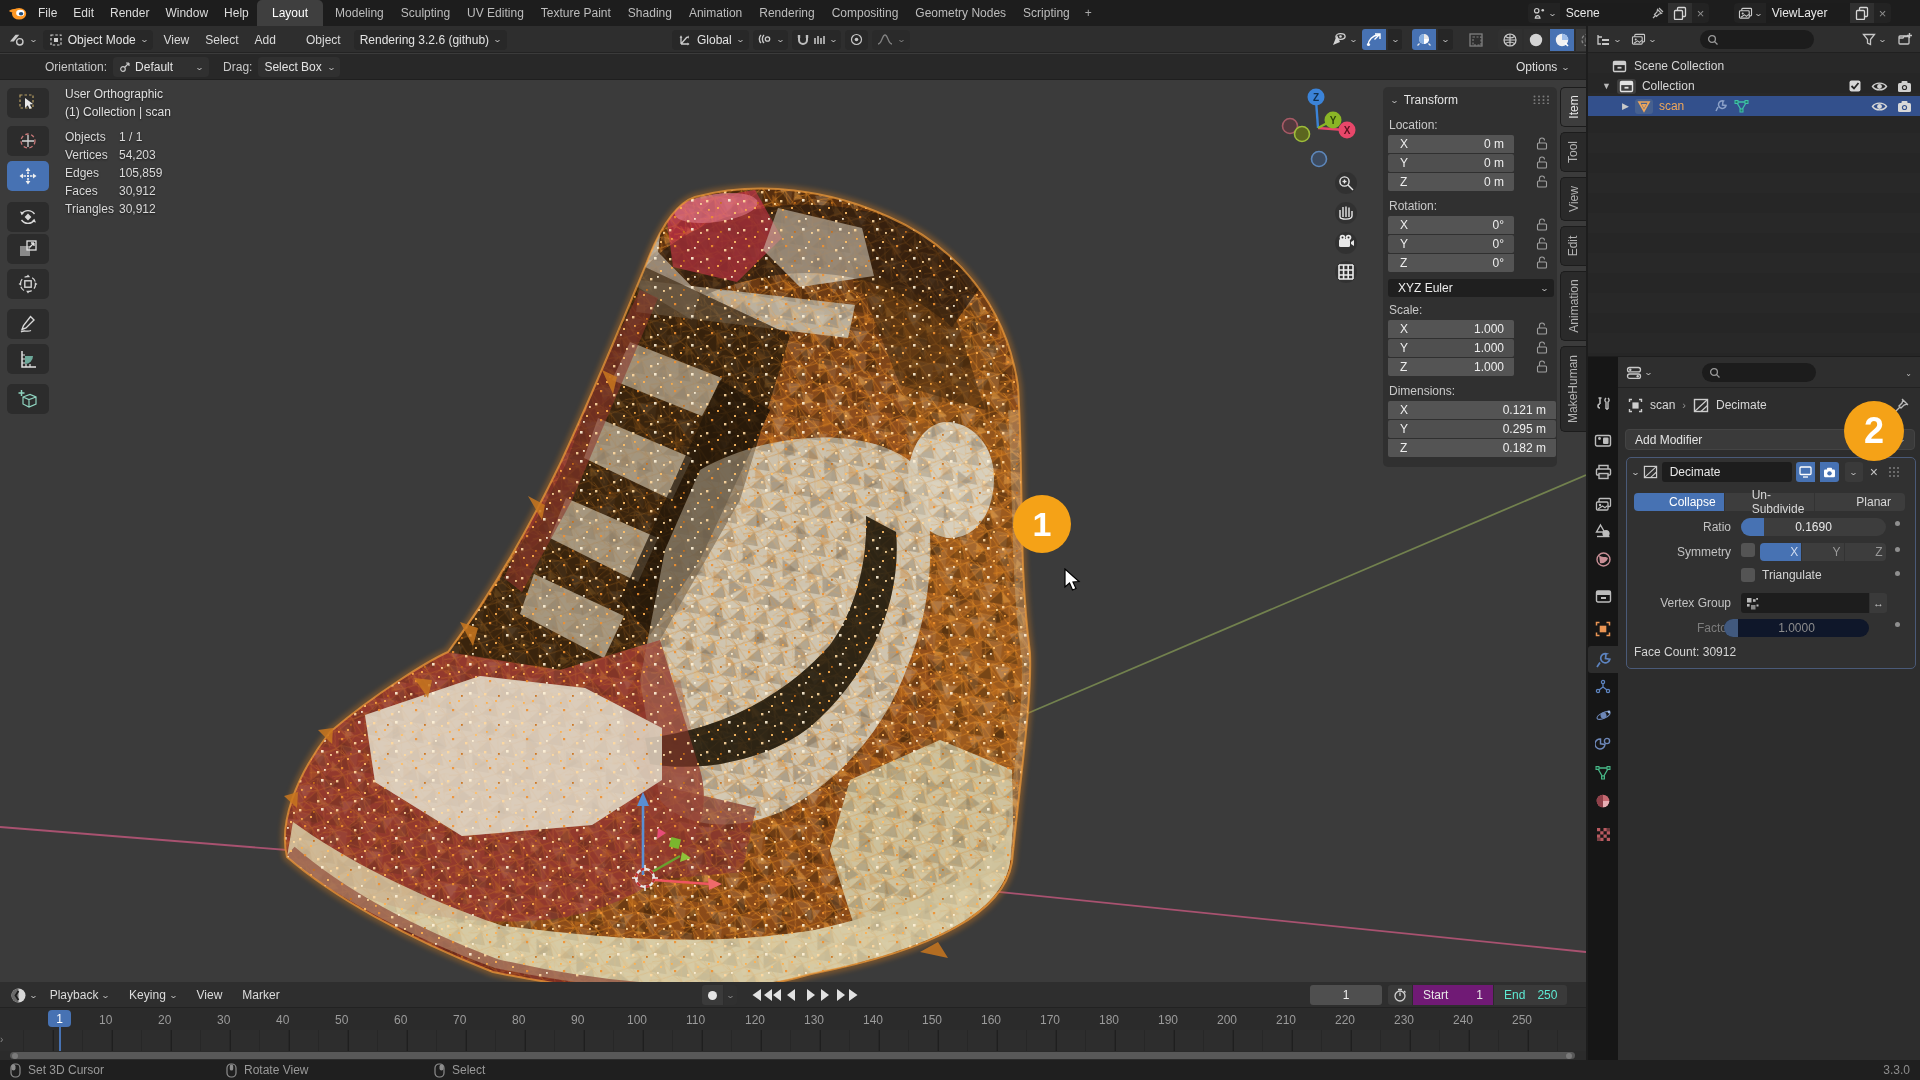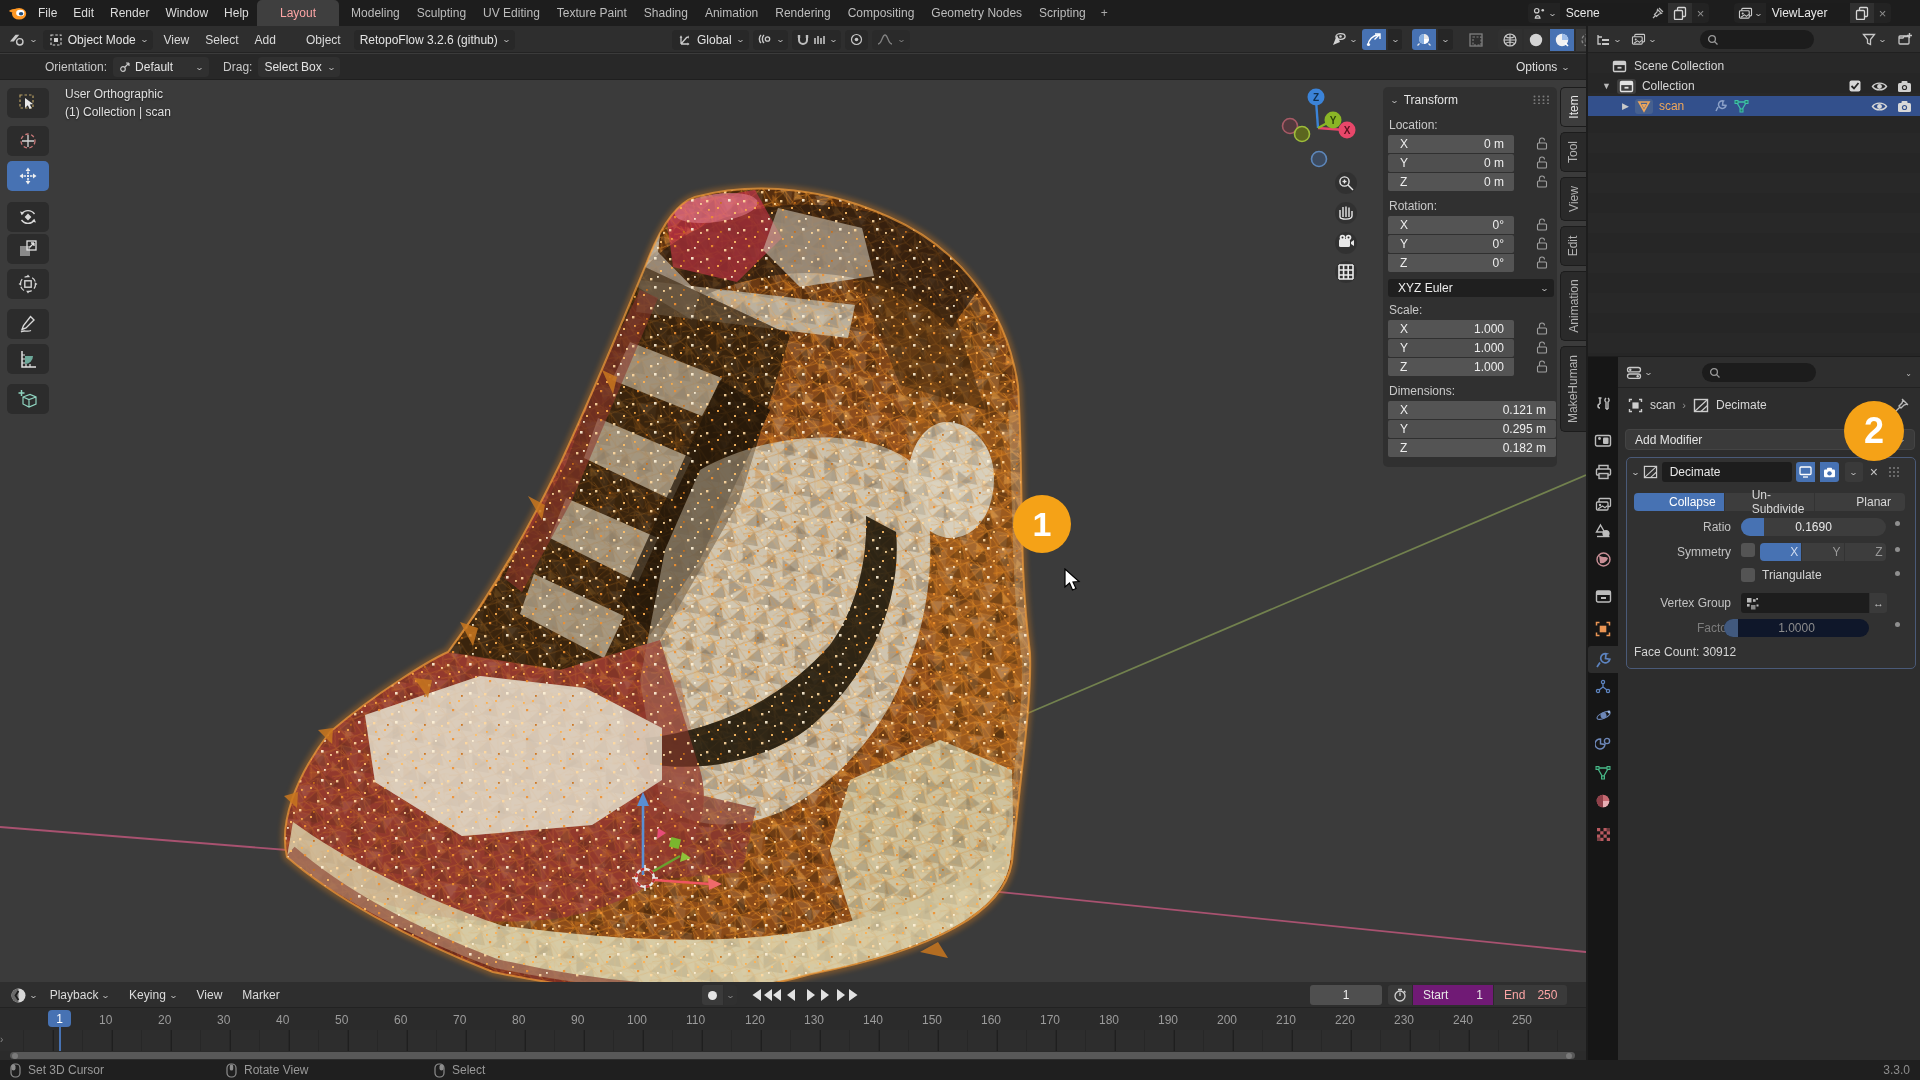--- a/index.html
+++ b/index.html
@@ -36,21 +36,21 @@
     </svg>
   </div>
   <div class="abs vcen" style="left:30px;top:0;height:26px;gap:0;color:#dcdcdc;">
     <span style="padding:0 8px;">File</span>
       <span style="padding:0 8px;">Edit</span>
       <span style="padding:0 8px;">Render</span>
       <span style="padding:0 8px;">Window</span>
       <span style="padding:0 8px;">Help</span>
   </div>
   <div class="abs vcen" style="left:257px;top:0;height:26px;color:#bdbdbd;gap:7px;">
-    <span style="padding:0 23px;background:#3f3f3f;border-radius:5px 5px 0 0;color:#fca5a5;height:26px;display:flex;align-items:center;">Layout</span>
+    <span style="padding:0 15px;background:#3f3f3f;border-radius:5px 5px 0 0;color:#ffffff;height:26px;display:flex;align-items:center;">Layout</span>
     <span style="padding:0 5px;">Modeling</span>
       <span style="padding:0 5px;">Sculpting</span>
       <span style="padding:0 5px;">UV Editing</span>
       <span style="padding:0 5px;">Texture Paint</span>
       <span style="padding:0 5px;">Shading</span>
       <span style="padding:0 5px;">Animation</span>
       <span style="padding:0 5px;">Rendering</span>
       <span style="padding:0 5px;">Compositing</span>
       <span style="padding:0 5px;text-align:right;">Geometry Nodes</span>
       <span style="padding:0 5px;">Scripting</span>
@@ -118,21 +118,21 @@
           <rect x="5" y="5" width="4" height="4" fill="#cfcfcf"></rect>
         </svg>
       <span>Object Mode</span>
         <span class="carr">⌄</span>
     </span>
     <span style="padding:0 6px;color:#dadada;">View</span>
     <span style="padding:0 6px;color:#dadada;">Select</span>
     <span style="padding:0 6px;color:#dadada;">Add</span>
     <span style="padding:0 6px;color:#dadada;margin-left:14px;">Object</span>
     <span class="wsel" style="margin-left:3px;">
-        <span>RetopoFlow 3.2.6 (github)</span>
+        <span>Rendering 3.2.6 (github)</span>
         <span class="carr">⌄</span>
       </span>
   </div>
   <div class="abs vcen" style="left:672px;top:3px;height:21px;gap:4px;">
     <span class="wsel">
       <svg width="14" height="13" viewBox="0 0 14 13">
           <path d="M3 11 L3 4 M3 11 L10 11 M3 11 L9 4" stroke="#ccc" stroke-width="1.3" fill="none"></path>
           <path d="M3 2.2 L4.4 4.8 L1.6 4.8 Z M11.5 11 L9.6 9.6 L9.6 12.4 Z M10.6 2.6 L10.9 5.4 L8.4 4.4 Z" fill="#ccc"></path>
         </svg>
       <span>Global</span>
@@ -458,20 +458,27 @@
           <svg width="22" height="22" viewBox="0 0 22 22">
             <path d="M6 9 L13 6.5 L19 9 L19 16 L12 19 L6 16 Z M6 9 L12 11.5 L19 9 M12 11.5 L12 19" fill="none" stroke="#8fd4c0" stroke-width="1.2"></path>
             <path d="M4.5 2 L4.5 8 M1.5 5 L7.5 5" stroke="#8fd4c0" stroke-width="1.5"></path>
           </svg>
         </div>
     </div>
 
     <div class="abs" style="left:65px;top:5px;color:#e0e0e0;text-shadow:0 1px 2px rgba(0,0,0,.55);line-height:18px;">
       User Orthographic<br>(1) Collection | scan
     </div>
+    <div class="abs" style="left:65px;top:48px;color:#dadada;text-shadow:0 1px 2px rgba(0,0,0,.55);line-height:18px;">
+      <div><span style="display:inline-block;width:54px;">Objects</span>1 / 1</div>
+      <div><span style="display:inline-block;width:54px;">Vertices</span>54,203</div>
+      <div><span style="display:inline-block;width:54px;">Edges</span>105,859</div>
+      <div><span style="display:inline-block;width:54px;">Faces</span>30,912</div>
+      <div><span style="display:inline-block;width:54px;">Triangles</span>30,912</div>
+    </div>
 
     <svg class="abs" style="left:1270px;top:0px;" width="110" height="240" viewBox="0 0 110 240">
       <g>
         <line x1="48" y1="48" x2="46" y2="20" stroke="#3b83d8" stroke-width="2.4"></line>
         <line x1="48" y1="48" x2="75" y2="50" stroke="#e8476a" stroke-width="2.4"></line>
         <line x1="48" y1="48" x2="61" y2="41" stroke="#8ab526" stroke-width="2.4"></line>
         <circle cx="46" cy="17" r="8.5" fill="#3b83d8"></circle>
           <text x="46" y="20.5" font-size="10" font-weight="bold" fill="#103050" text-anchor="middle" font-family="Liberation Sans">Z</text>
         <circle cx="77" cy="50" r="8.5" fill="#e8476a"></circle>
           <text x="77" y="53.5" font-size="10" font-weight="bold" fill="#5c0f1e" text-anchor="middle" font-family="Liberation Sans">X</text>
@@ -712,21 +719,21 @@
       <span class="vcen" style="background:#3a3a3a;border-radius:3px 0 0 3px;height:20px;padding:0 5px;">
           <svg width="14" height="14" viewBox="0 0 14 14">
             <circle cx="7" cy="8" r="5" fill="none" stroke="#d0d0d0" stroke-width="1.3"></circle>
             <path d="M7 8 L7 4.5 M5 1.5 L9 1.5 M11 3 L12.5 4.5" stroke="#d0d0d0" stroke-width="1.3" fill="none"></path>
           </svg>
         </span>
       <span class="vcen" style="background:#701a75;height:20px;padding:0 10px;gap:28px;border-left:1px solid #2b2b2b;color:#e8e8e8;text-align:center;">
           <span>Start</span>
           <span>1</span>
         </span>
-      <span class="vcen" style="background:#3a3a3a;border-radius:0 3px 3px 0;height:20px;padding:0 10px;gap:12px;border-left:1px solid #2b2b2b;color:#fca5a5;">
+      <span class="vcen" style="background:#3a3a3a;border-radius:0 3px 3px 0;height:20px;padding:0 10px;gap:12px;border-left:1px solid #2b2b2b;color:#5eead4;">
           <span>End</span>
           <span>250</span>
         </span>
     </span>
   </div>
 
   <div class="abs" style="left:0;top:27px;width:1586px;height:21px;background:#2b2b2b;color:#9b9b9b;">
     <span class="abs" style="left:99px;top:4px;">10</span>
       <span class="abs" style="left:158px;top:4px;">20</span>
       <span class="abs" style="left:217px;top:4px;">30</span>

